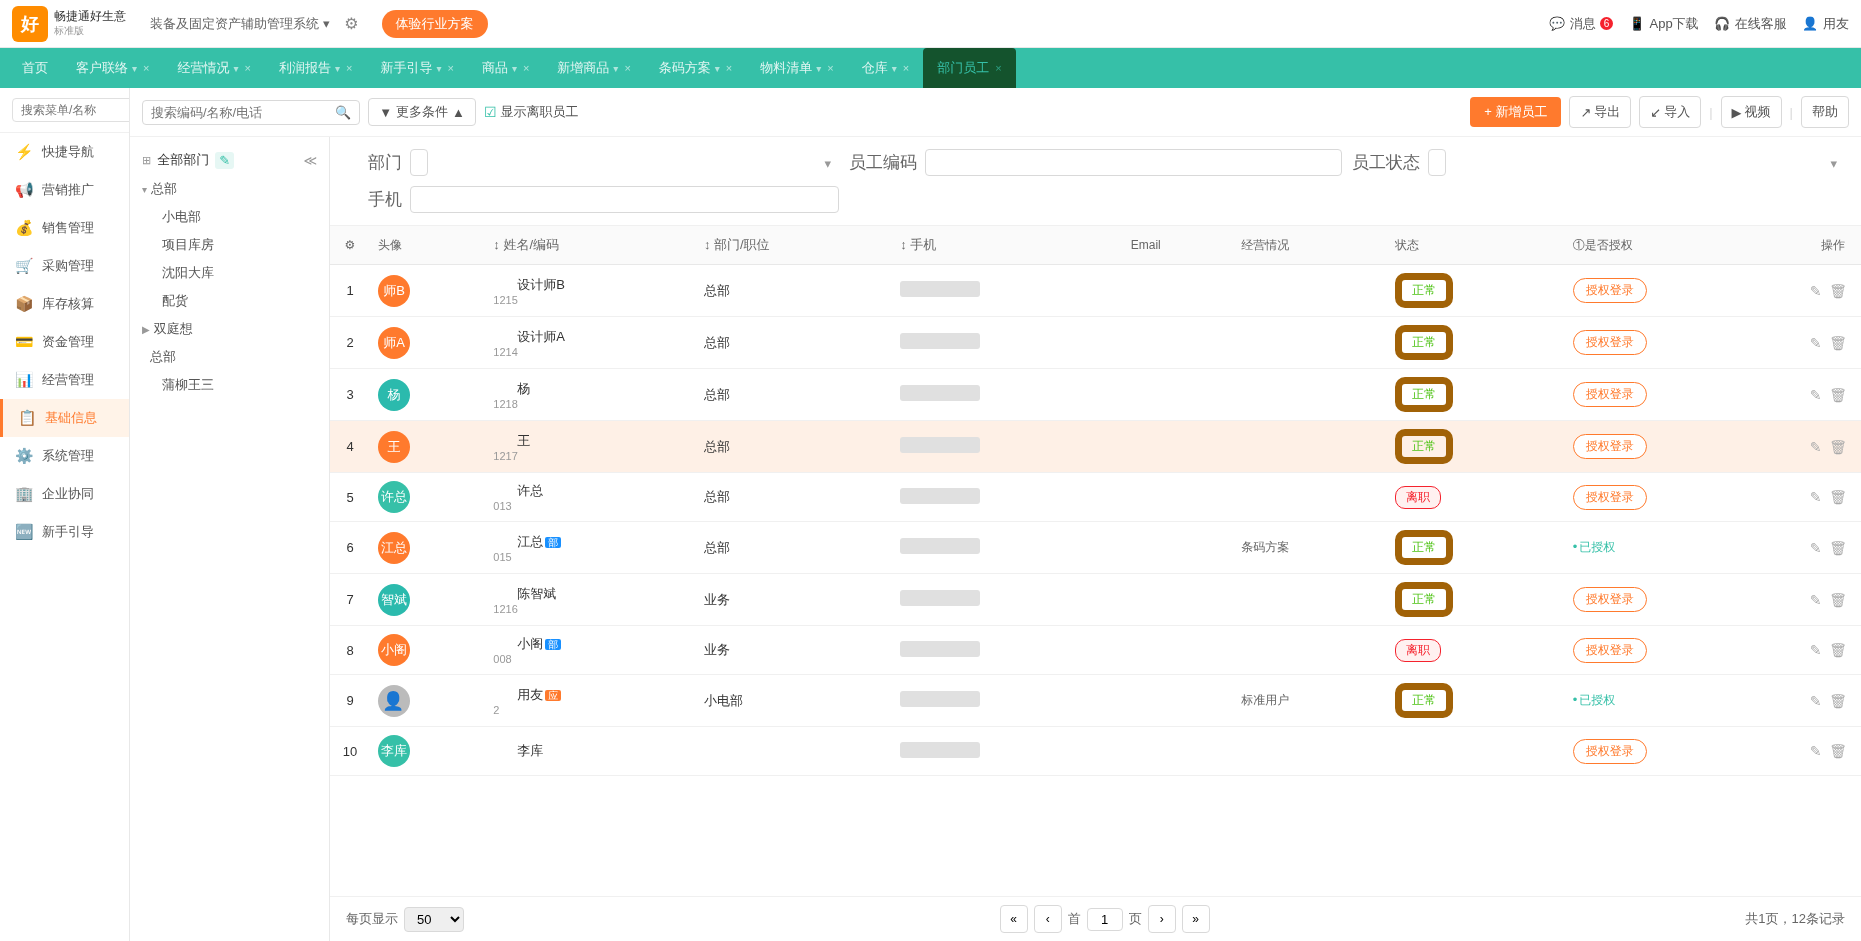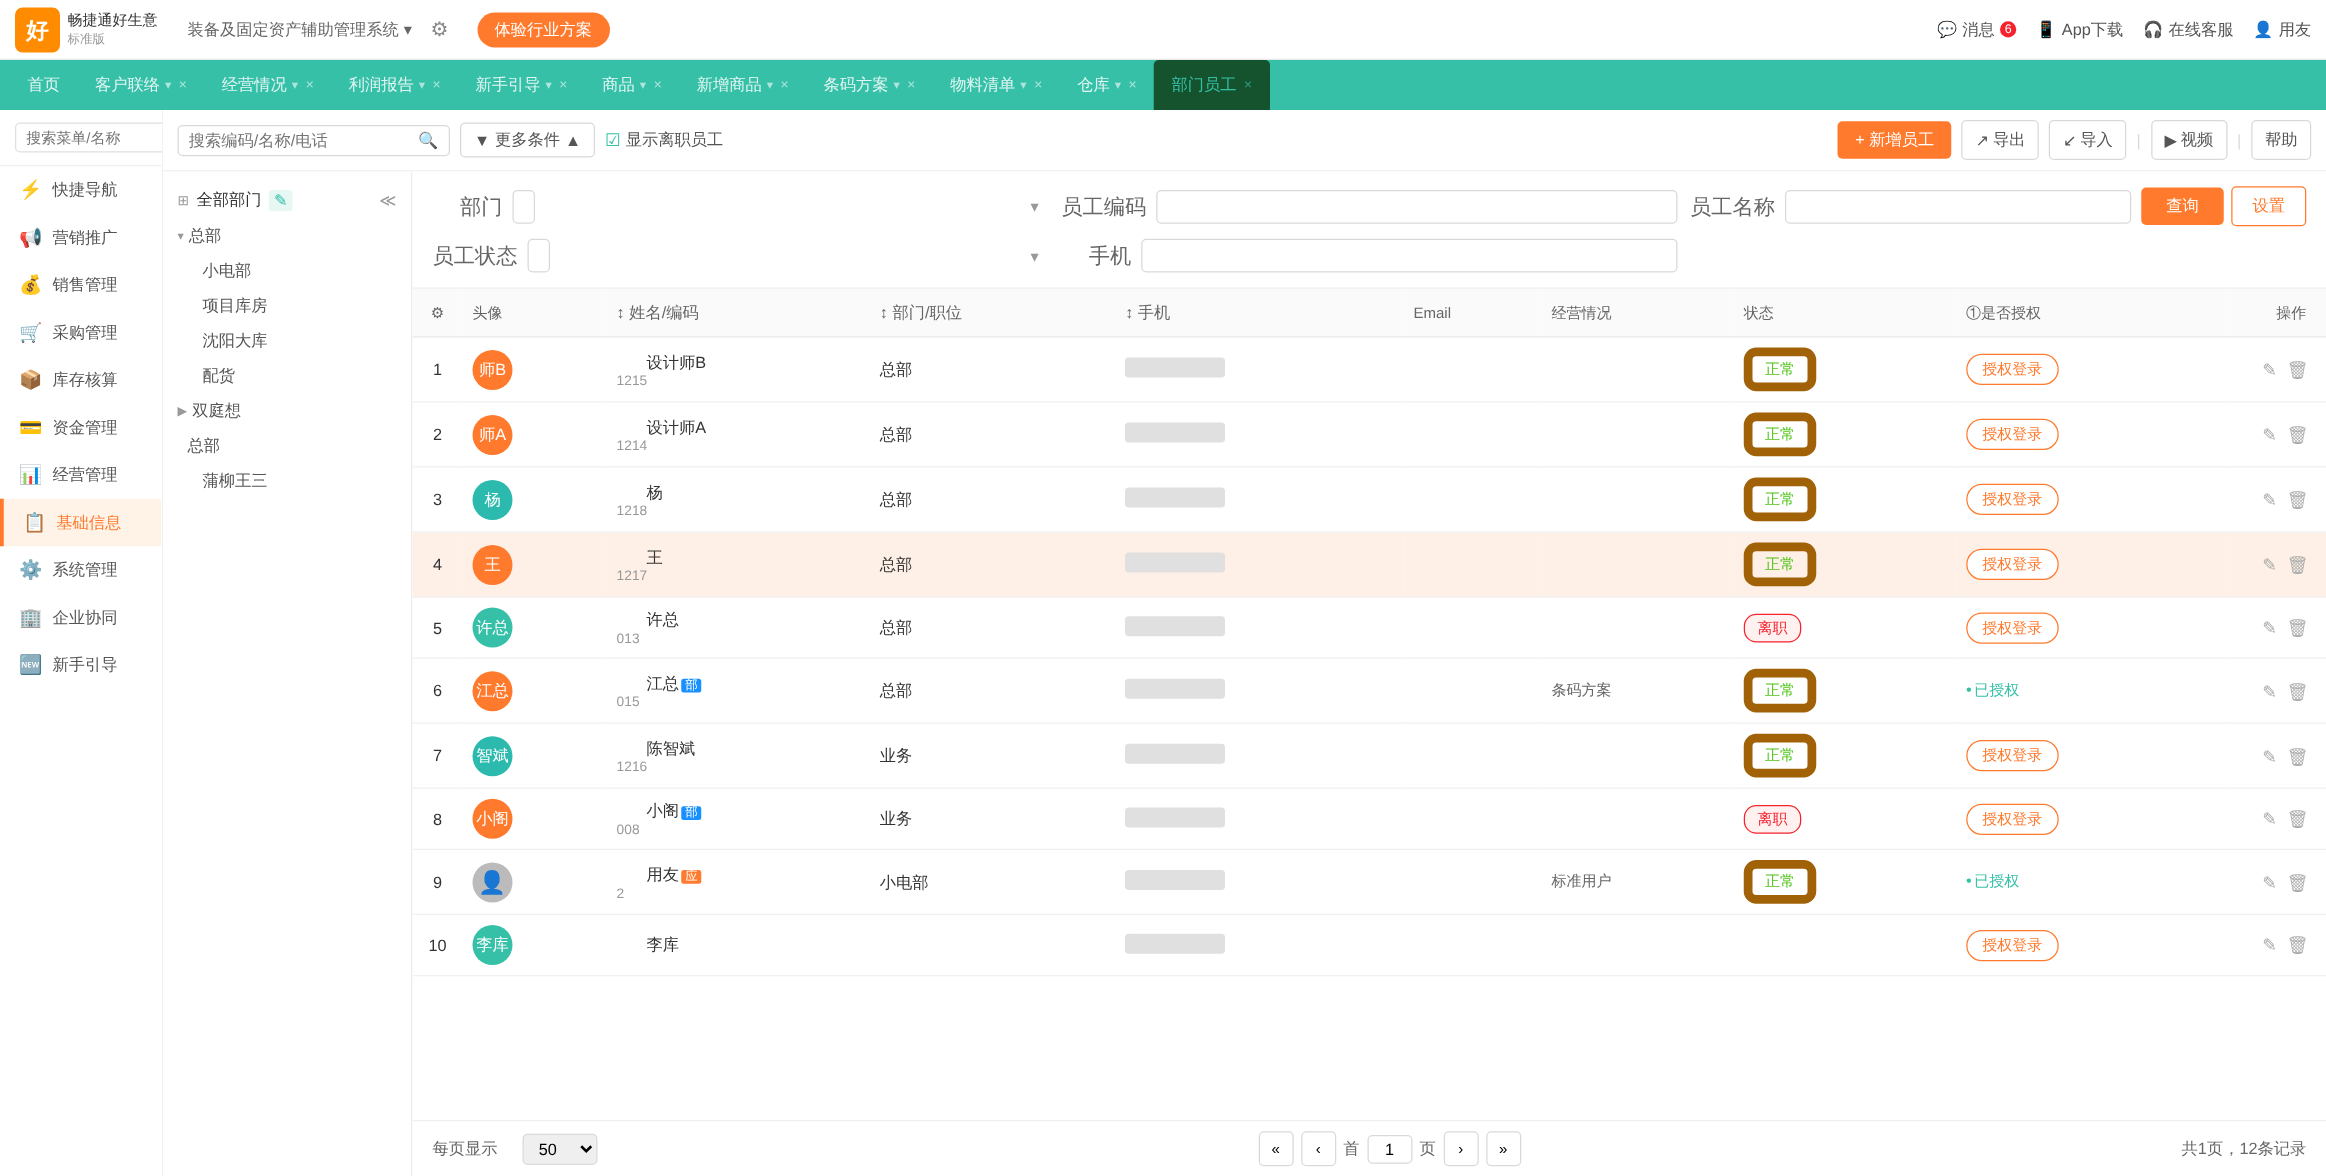--- a/index.html
+++ b/index.html
@@ -97,21 +97,21 @@
     .auth-dot { color: #36c0a8; margin-right: 2px; }
     .op-btn { background: none; border: none; cursor: pointer; color: #aaa; font-size: 14px; padding: 2px; }
     .name-cell { display: flex; flex-direction: column; }
     .name-main { font-size: 13px; color: #333; margin-left: 24px; }
     .name-code { font-size: 11px; color: #999; }
     .phone-blur { background: #e0e0e0; border-radius: 3px; height: 16px; width: 80px; display: inline-block; }
     .user-type { font-size: 12px; color: #666; }
 
     
     .table-footer { display: flex; align-items: center; padding: 8px 16px; background: #fff; border-top: 1px solid #f0f0f0; gap: 12px; }
-    .per-page { display: flex; align-items: center; gap: 20px; font-size: 13px; color: #666; }
+    .per-page { display: flex; align-items: center; gap: 6px; font-size: 13px; color: #666; }
     .per-page-select { border: 1px solid #d9d9d9; border-radius: 4px; padding: 3px 8px; font-size: 13px; }
     .pagination { display: flex; align-items: center; gap: 6px; margin-left: auto; font-size: 13px; color: #666; }
     .page-btn { width: 28px; height: 28px; border: 1px solid #d9d9d9; border-radius: 4px; background: #fff; cursor: pointer; display: flex; align-items: center; justify-content: center; font-size: 12px; }
     .page-input { width: 36px; border: 1px solid #d9d9d9; border-radius: 4px; padding: 3px 6px; text-align: center; font-size: 13px; }
     .total-info { margin-left: auto; font-size: 13px; color: #666; }
   </style>
 </head>
 <body>
 
 <div class="topbar">
@@ -323,28 +323,20 @@
         <div class="filter-form">
           <div class="filter-row">
             <span class="filter-label">部门</span>
             <div class="filter-select-wrap">
               <select class="filter-select"></select>
             </div>
           </div>
           <div class="filter-row">
             <span class="filter-label">员工编码</span>
             <input class="filter-input" style="">
-          </div>
-          <div class="filter-row" style="display:flex;align-items:center;gap:8px;">
-            <span class="filter-label">员工名称</span>
-            <input class="filter-input" style="flex: 1 1 0%;">
-            <div class="filter-actions">
-              <button class="btn-query">查询</button>
-              <button class="btn-set">设置</button>
-            </div>
           </div>
           <div class="filter-row">
             <span class="filter-label">员工状态</span>
             <div class="filter-select-wrap">
               <select class="filter-select"></select>
             </div>
           </div>
           <div class="filter-row">
             <span class="filter-label">手机</span>
             <input class="filter-input" style="">

